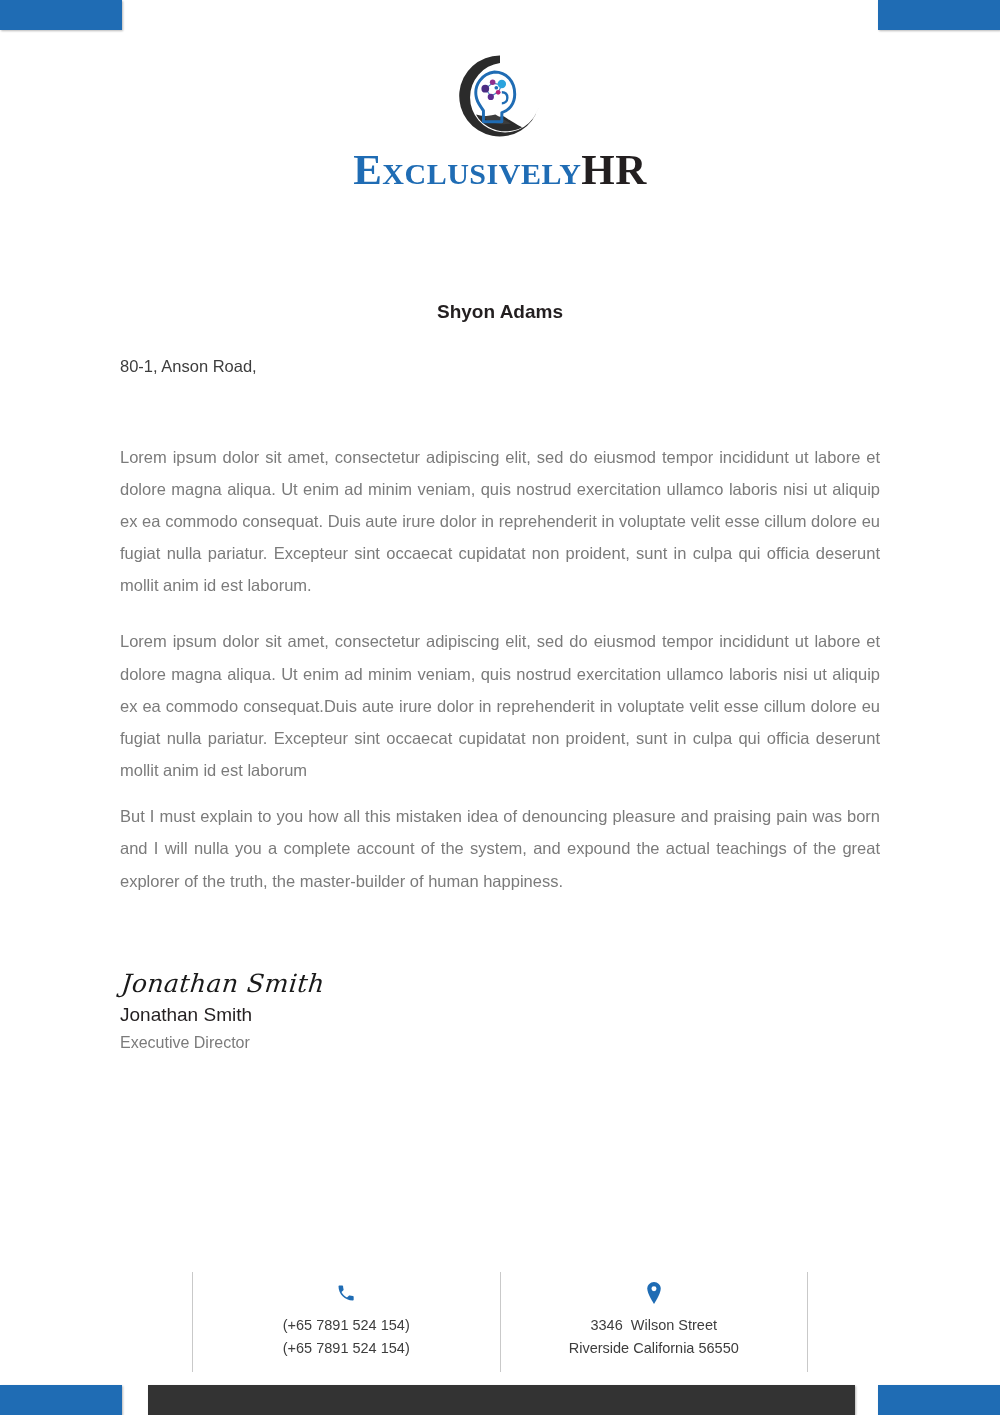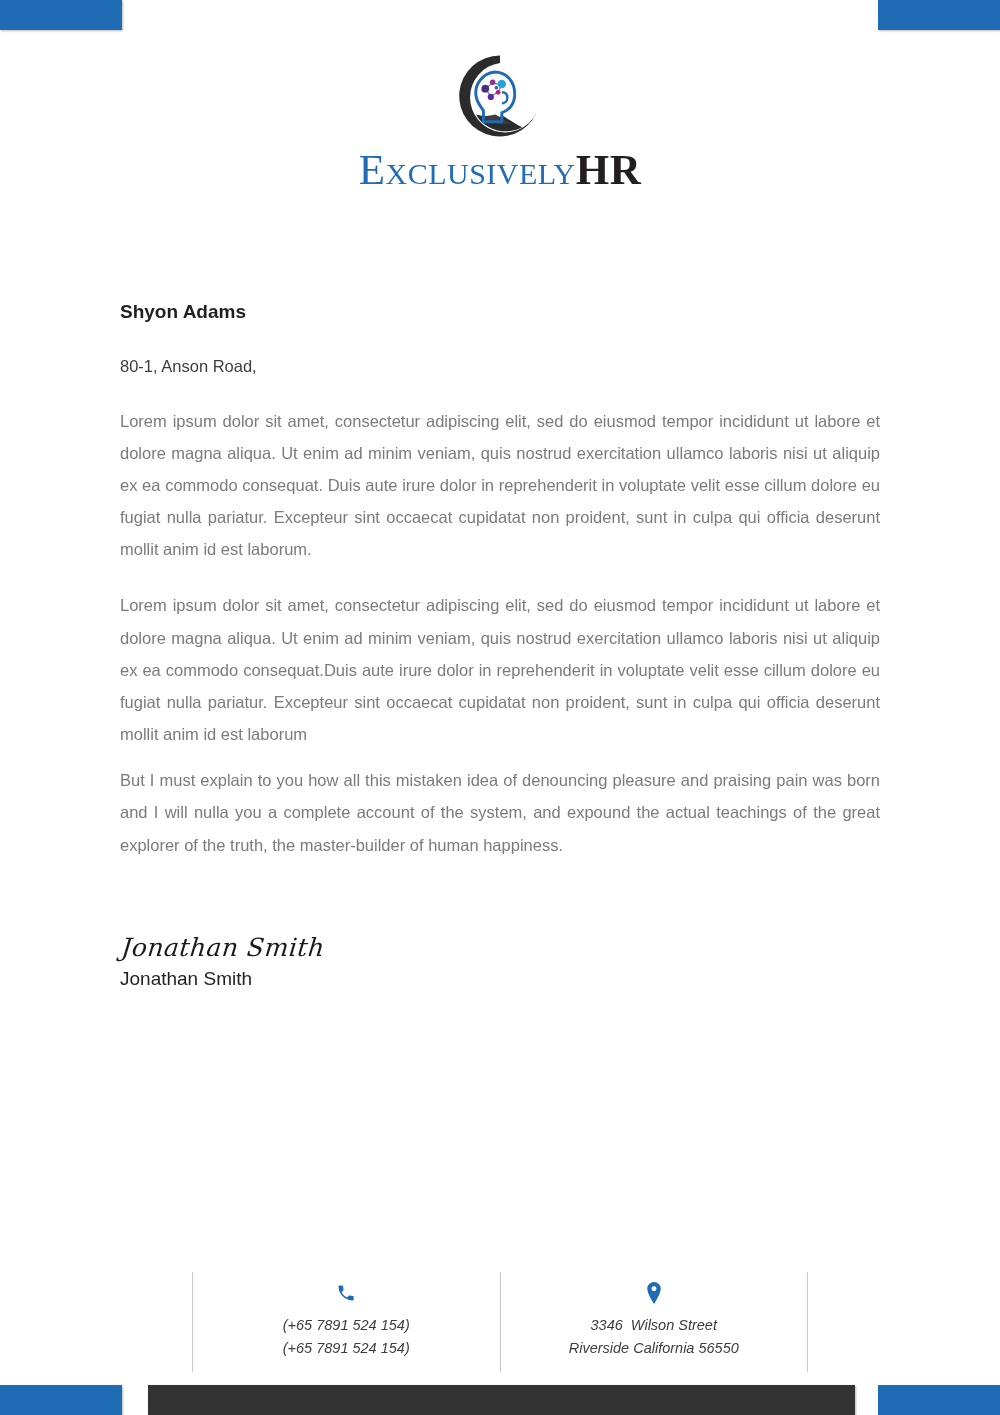--- a/index.html
+++ b/index.html
@@ -42,56 +42,57 @@
     margin-top: 6px;
     font-family: "Liberation Serif", serif;
     font-size: 43px;
     letter-spacing: 0.5px;
     line-height: 1;
     white-space: nowrap;
   }
   .logo-word-a {
     color: #1f6cb4;
     font-variant: small-caps;
-    font-weight: 400;
+    font-weight: 700;
   }
   .logo-word-b {
     color: #231f20;
     font-variant: small-caps;
     font-weight: 700;
   }
 
   
   .sheet {
     position: absolute;
     left: 120px;
     top: 300px;
     width: 760px;
   }
   .recipient-name {
     font-size: 19px;
     font-weight: 700;
     color: #231f20;
     margin: 0 0 30px 0;
     line-height: 1.25;
+    text-align: center;
   }
   .recipient-address {
     font-size: 16.5px;
     color: #3d3d3d;
     line-height: 1.5;
     margin: 0;
   }
   .body-para {
     font-size: 16.5px;
     color: #7b7b7b;
     line-height: 1.95;
     text-align: justify;
     margin: 0 0 24px 0;
   }
-  .body-block { margin-top: 26px; }
+  .body-block { margin-top: 62px; }
   .para-gap-small { margin-bottom: 14px; }
 
   
   .sign-block { margin-top: 72px; }
   .regards {
     font-size: 18px;
     color: #7b7b7b;
     margin: 0 0 22px 0;
   }
   .signature-script {
@@ -124,21 +125,20 @@
     width: 614px;
     display: flex;
     border-left: 1px solid #c9c9c9;
     border-right: 1px solid #c9c9c9;
   }
   .footer-col {
     flex: 1;
     text-align: center;
     padding: 8px 4px 12px 4px;
     border-right: 1px solid #c9c9c9;
-    font-style: italic;
   }
   .footer-col:last-child { border-right: none; }
   .footer-icon {
     height: 26px;
     margin-bottom: 8px;
     display: flex;
     align-items: center;
     justify-content: center;
   }
   .footer-line {
@@ -197,20 +197,21 @@
 
   <div class="body-block">
     <p class="body-para">Lorem ipsum dolor sit amet, consectetur adipiscing elit, sed do eiusmod tempor incididunt ut labore et dolore magna aliqua. Ut enim ad minim veniam, quis nostrud exercitation ullamco laboris nisi ut aliquip ex ea commodo consequat. Duis aute irure dolor in reprehenderit in voluptate velit esse cillum dolore eu fugiat nulla pariatur. Excepteur sint occaecat cupidatat non proident, sunt in culpa qui officia deserunt mollit anim id est laborum.</p>
     <p class="body-para para-gap-small">Lorem ipsum dolor sit amet, consectetur adipiscing elit, sed do eiusmod tempor incididunt ut labore et dolore magna aliqua. Ut enim ad minim veniam, quis nostrud exercitation ullamco laboris nisi ut aliquip ex ea commodo consequat.Duis aute irure dolor in reprehenderit in voluptate velit esse cillum dolore eu fugiat nulla pariatur. Excepteur sint occaecat cupidatat non proident, sunt in culpa qui officia deserunt mollit anim id est laborum</p>
     <p class="body-para">But I must explain to you how all this mistaken idea of denouncing pleasure and praising pain was born and I will nulla you a complete account of the system, and expound the actual teachings of the great explorer of the truth, the master-builder of human happiness.</p>
   </div>
 
   <div class="sign-block">
     <div class="signature-script">Jonathan Smith</div>
     <p class="signer-name">Jonathan Smith</p>
+    <p class="signer-title">Executive Director</p>
   </div>
 
 </div>
 
 <div class="footer">
 
   <div class="footer-col">
     <div class="footer-icon">
       <svg width="20" height="20" viewBox="0 0 24 24" fill="#1f6cb4">
         <path d="M6.6 10.8c1.4 2.8 3.8 5.1 6.6 6.6l2.2-2.2c.3-.3.7-.4 1.1-.2 1.2.4 2.4.6 3.7.6.6 0 1 .4 1 1V20c0 .6-.4 1-1 1C10.6 21 3 13.4 3 4c0-.6.4-1 1-1h3.5c.6 0 1 .4 1 1 0 1.3.2 2.5.6 3.7.1.4 0 .8-.2 1.1l-2.3 2z"></path>

